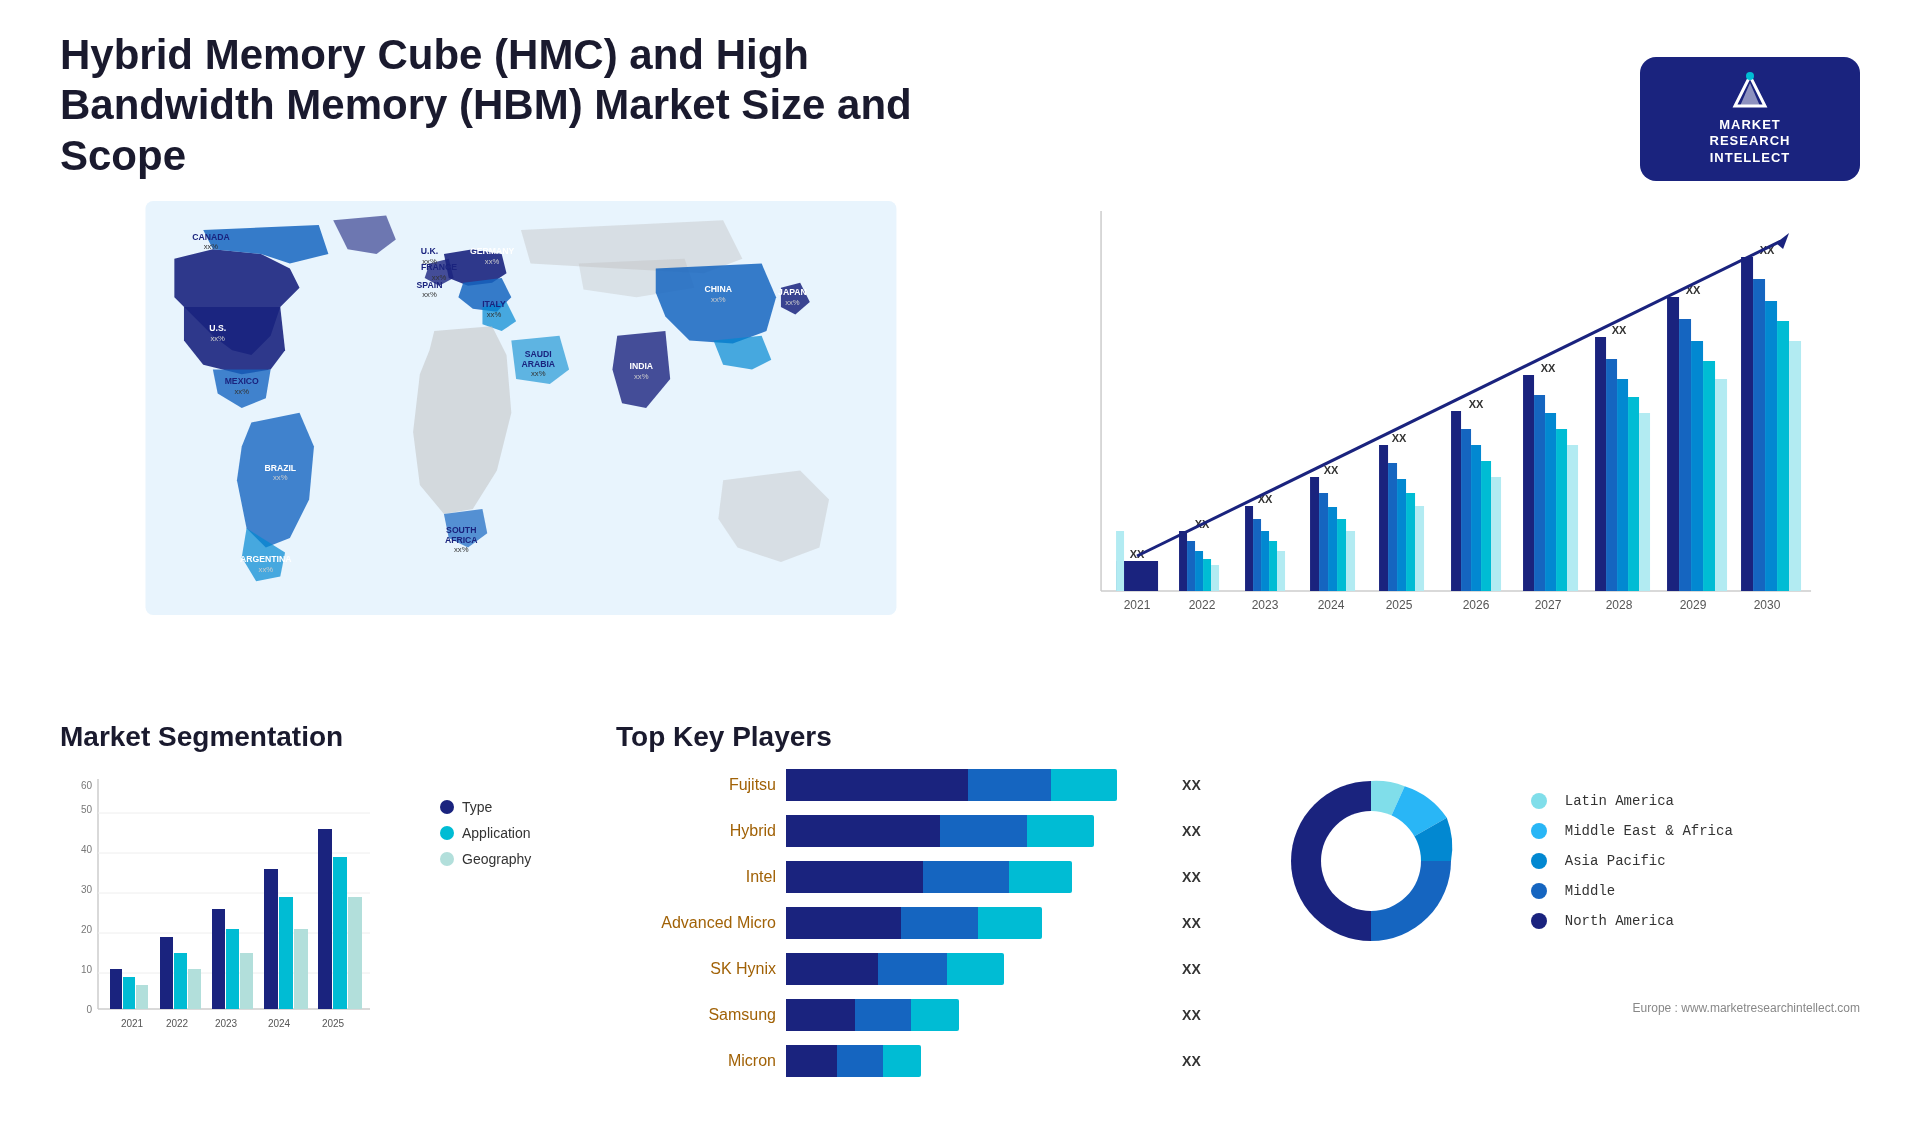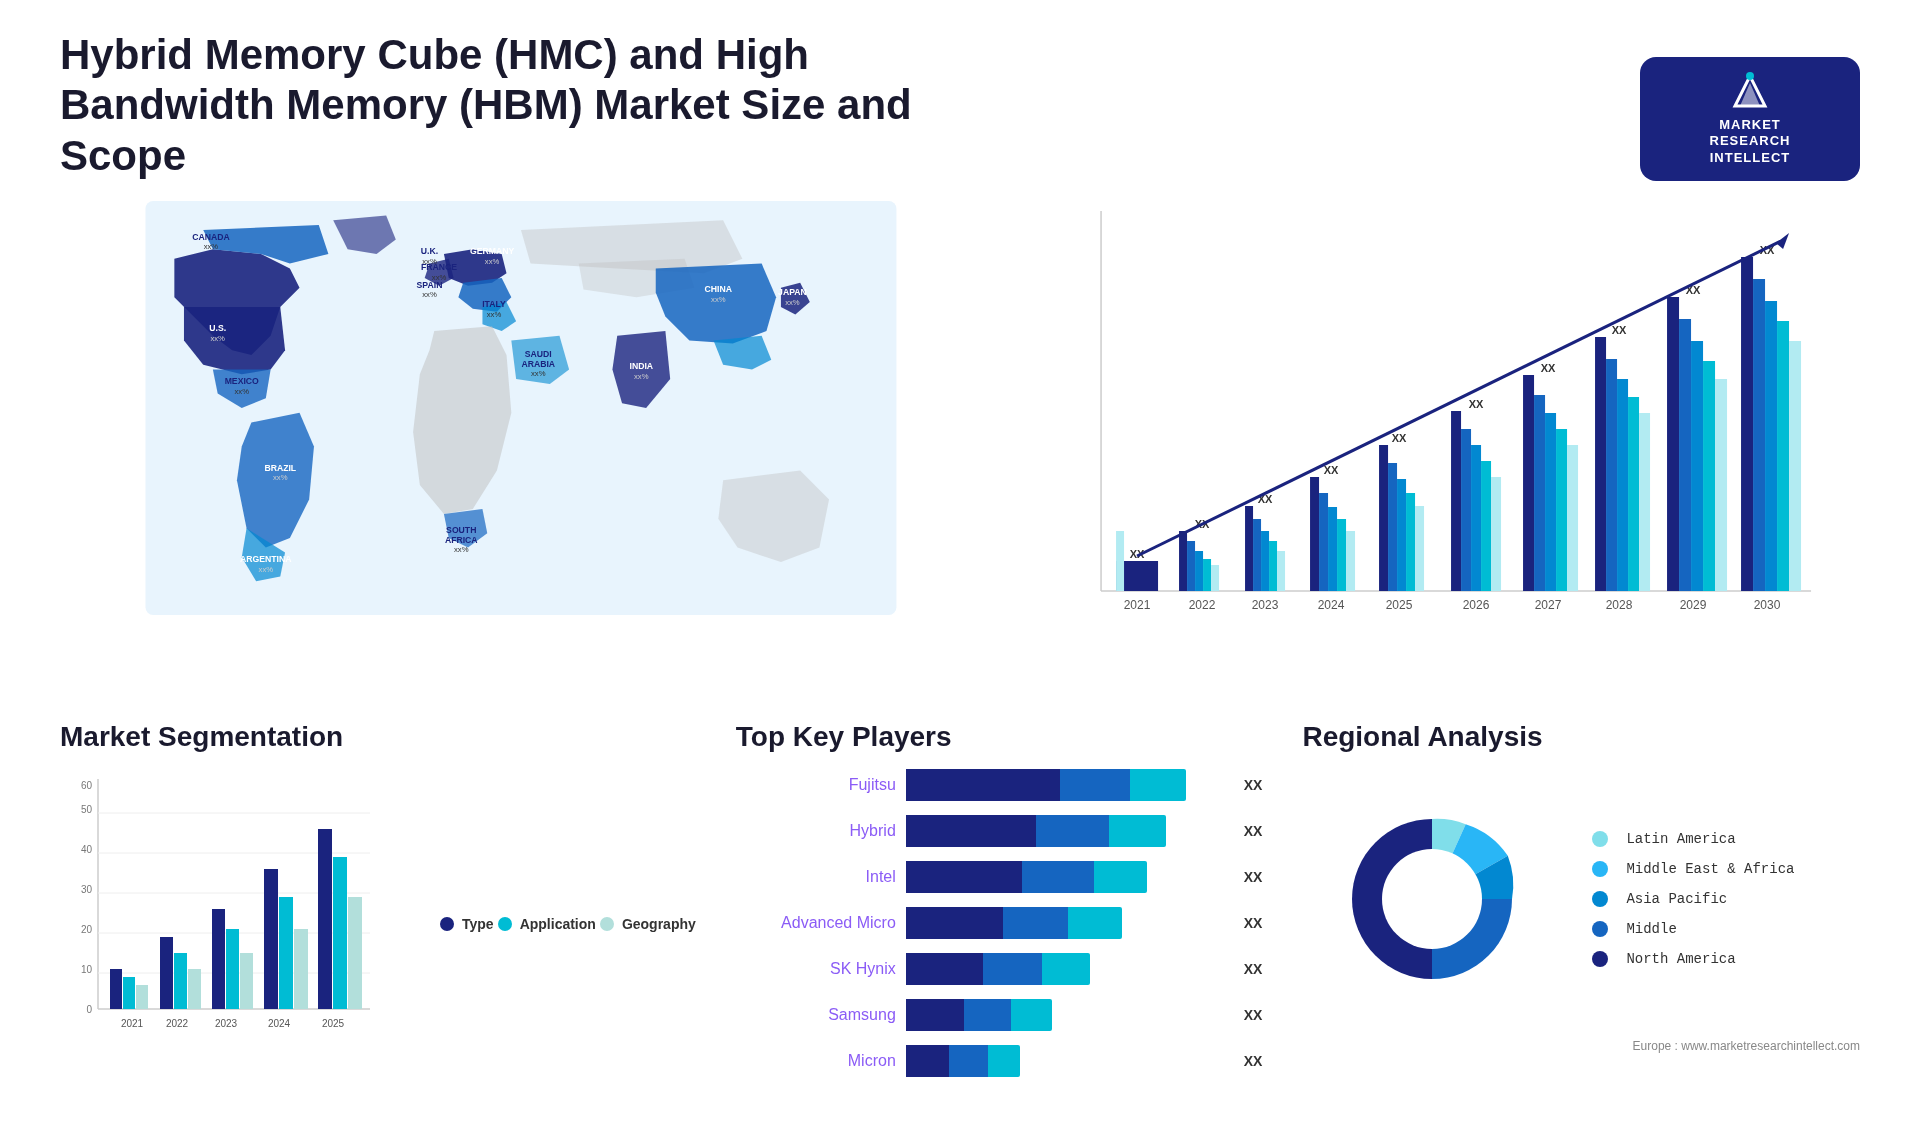--- a/index.html
+++ b/index.html
@@ -88,25 +88,24 @@
     }
 
     
     .world-map {
       width: 100%;
       height: 414px;
       position: relative;
     }
     .seg-legend {
       display: flex;
-      flex-direction: row;
-      gap: 4px;
+      flex-direction: column;
+      gap: 10px;
       margin-top: 30px;
       margin-left: 40px;
-      font-weight: bold;
     }
     .legend-item {
       display: flex;
       align-items: center;
       gap: 8px;
       font-size: 14px;
       color: #333;
     }
     .legend-dot {
       width: 14px;
@@ -120,21 +119,21 @@
     }
     .player-row {
       display: flex;
       align-items: center;
       margin-bottom: 14px;
       gap: 10px;
     }
     .player-name {
       width: 160px;
       font-size: 16px;
-      color: #8b5cf6;
+      color: #a16207;
       text-align: right;
     }
     .player-bar-container {
       flex: 1;
       height: 32px;
       display: flex;
       align-items: center;
     }
     .player-bar {
       height: 32px;
@@ -557,21 +556,20 @@
               <div class="player-bar-seg3" style="width:28%;"></div>
             </div>
           </div>
           <div class="player-value">XX</div>
         </div>
 
       </div>
     </div>
 
     <div class="regional-section">
-      <div class="section-title">Regional Analysis</div>
       <div class="regional-content">
         <div class="donut-container">
           <svg width="260" height="260" viewBox="0 0 260 260">
 
             <path d="M 130,130 L 130,50 A 80,80 0 0,1 163.7,55.2 Z" fill="#80deea"></path>
 
             <path d="M 130,130 L 163.7,55.2 A 80,80 0 0,1 205.8,86.8 Z" fill="#29b6f6"></path>
 
             <path d="M 130,130 L 205.8,86.8 A 80,80 0 0,1 210,130 Z" fill="#0288d1"></path>
 

